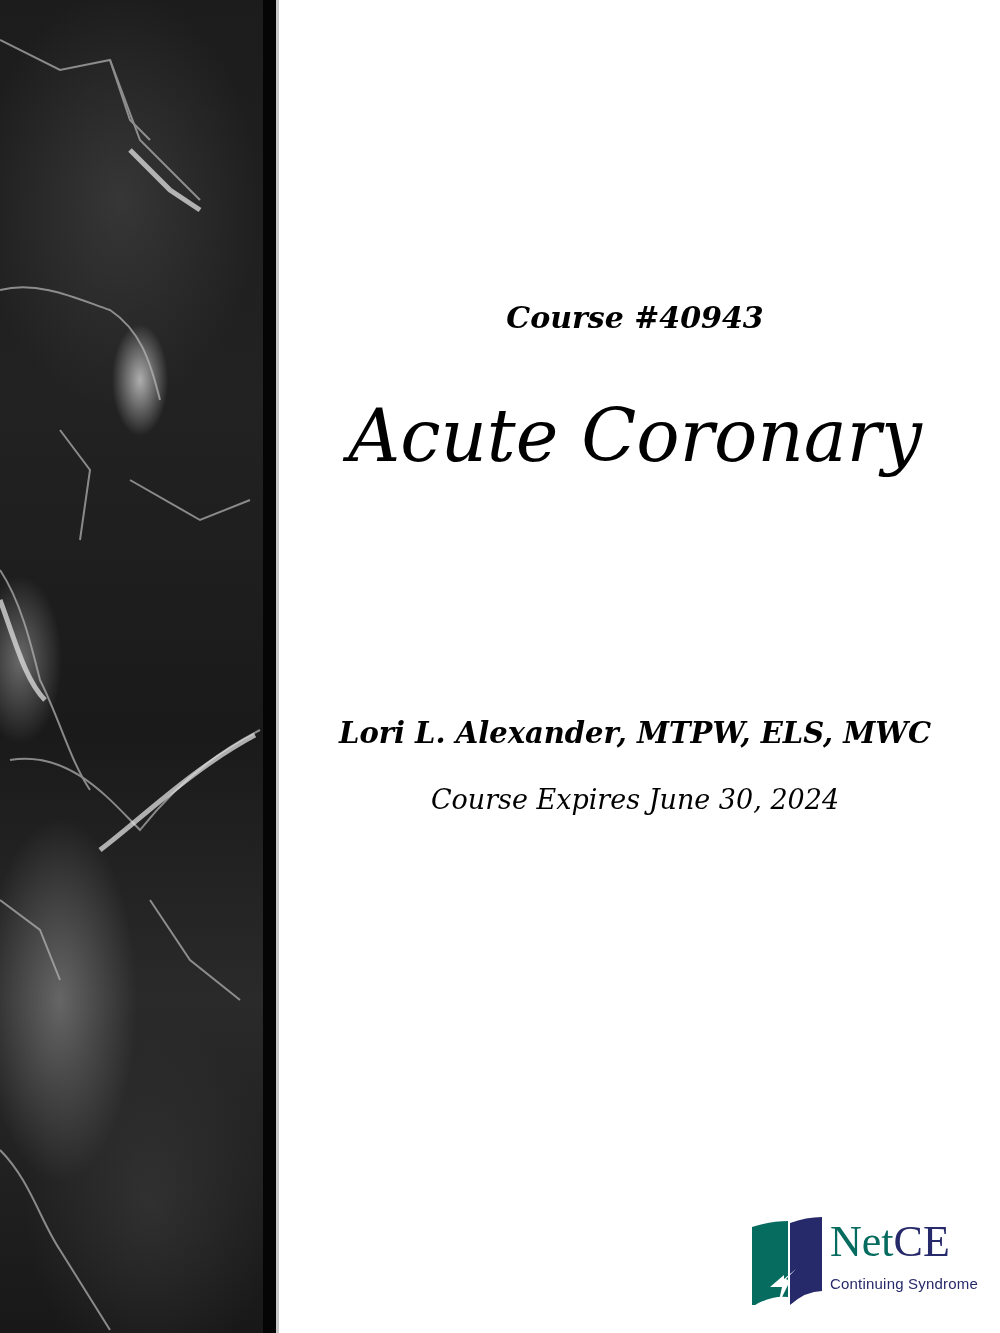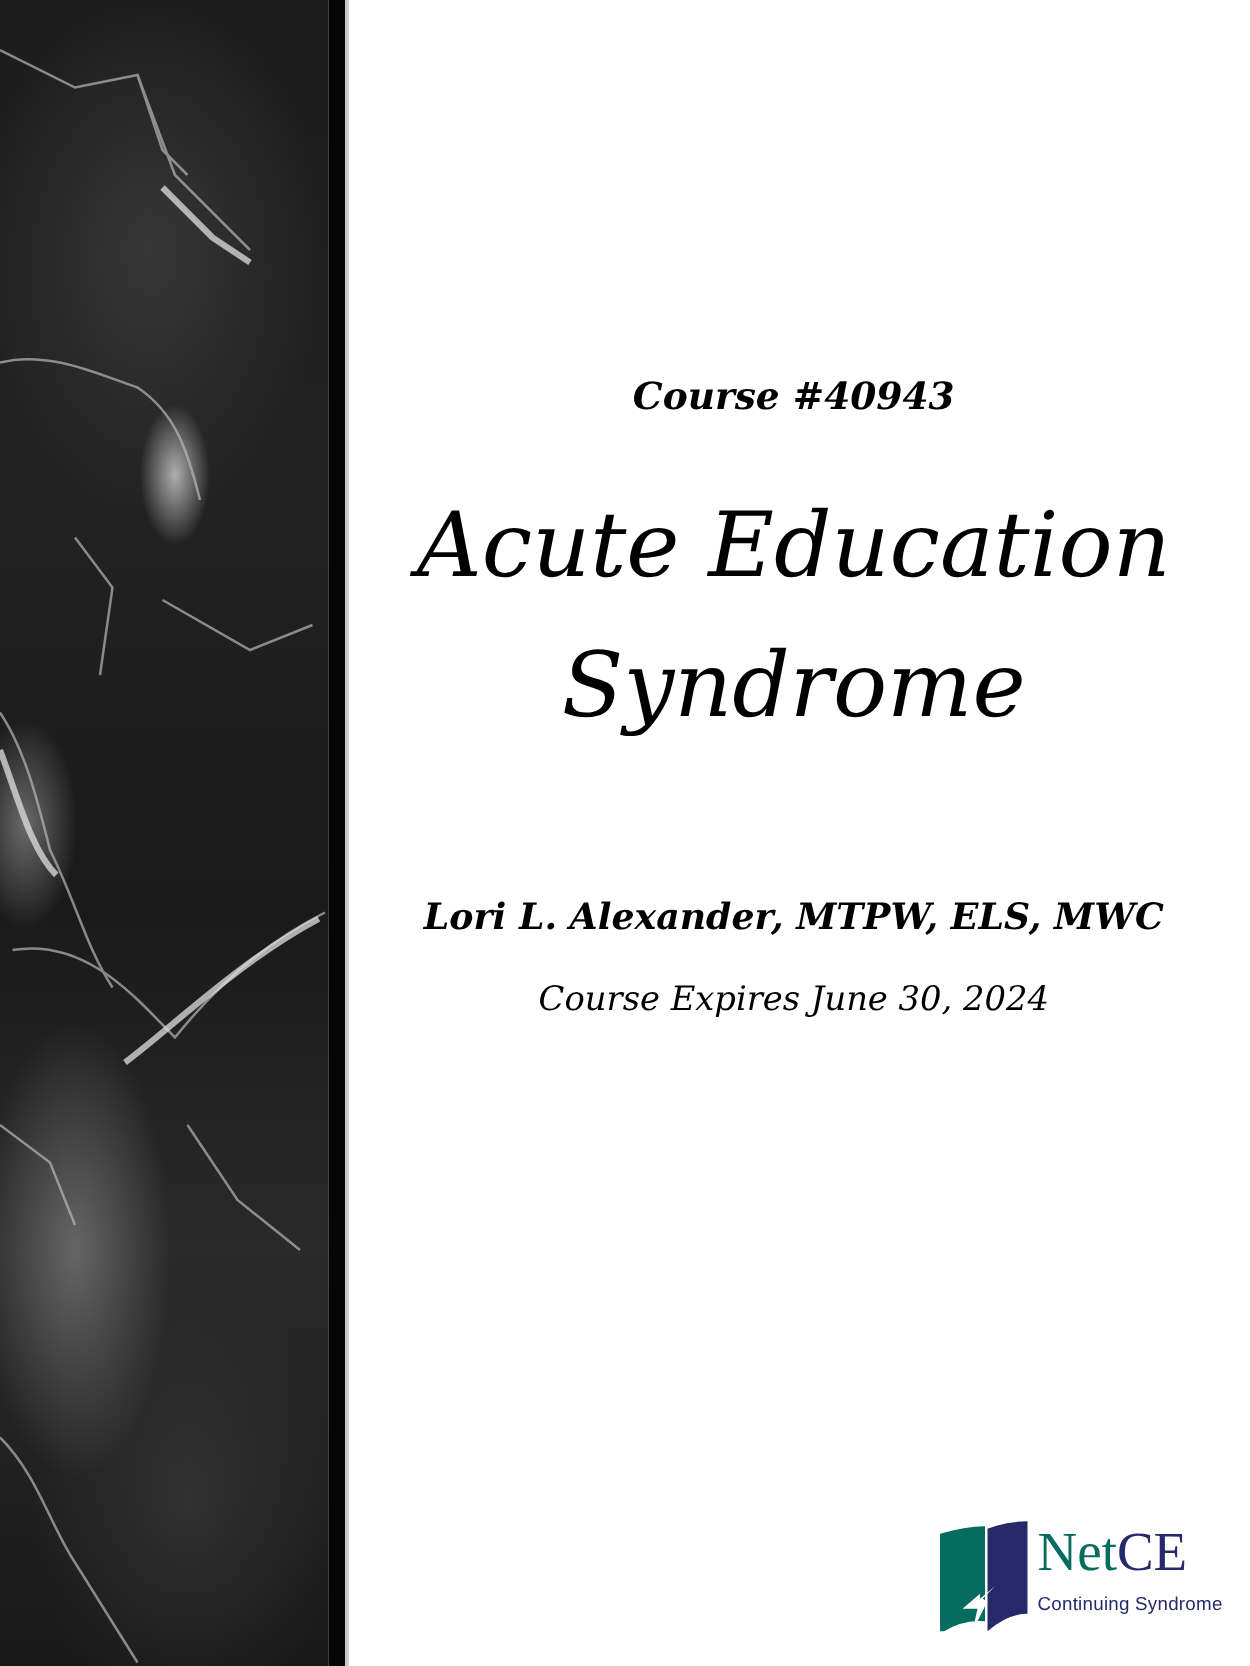--- a/index.html
+++ b/index.html
@@ -78,22 +78,21 @@
       <path d="M0,600 C15,640 25,680 45,700"></path>
     </g>
   </svg>
 </div>
 <div class="black-bar"></div>
 <div class="gray-line"></div>
 
 <div class="content course-num">Course #40943</div>
 
 <div class="content title">
-  <div>Acute Education</div>
-  <div>Syndrome</div>
+  <div>Acute Coronary</div>
 </div>
 
 <div class="content author">Lori L. Alexander, MTPW, ELS, MWC</div>
 <div class="content expires">Course Expires June 30, 2024</div>
 
 <div class="logo">
   <svg class="logo-book" viewBox="0 0 75 90">
     <path d="M2,12 Q22,6 38,6 L38,82 Q20,80 2,92 Z" fill="#066c5f"></path>
     <path d="M40,8 Q56,2 72,2 L72,76 Q56,76 40,90 Z" fill="#272a6a"></path>
     <path d="M20,72 L34,60 L34,64 L46,54 L36,64 L40,66 L28,90 L32,72 Z" fill="#ffffff"></path>

